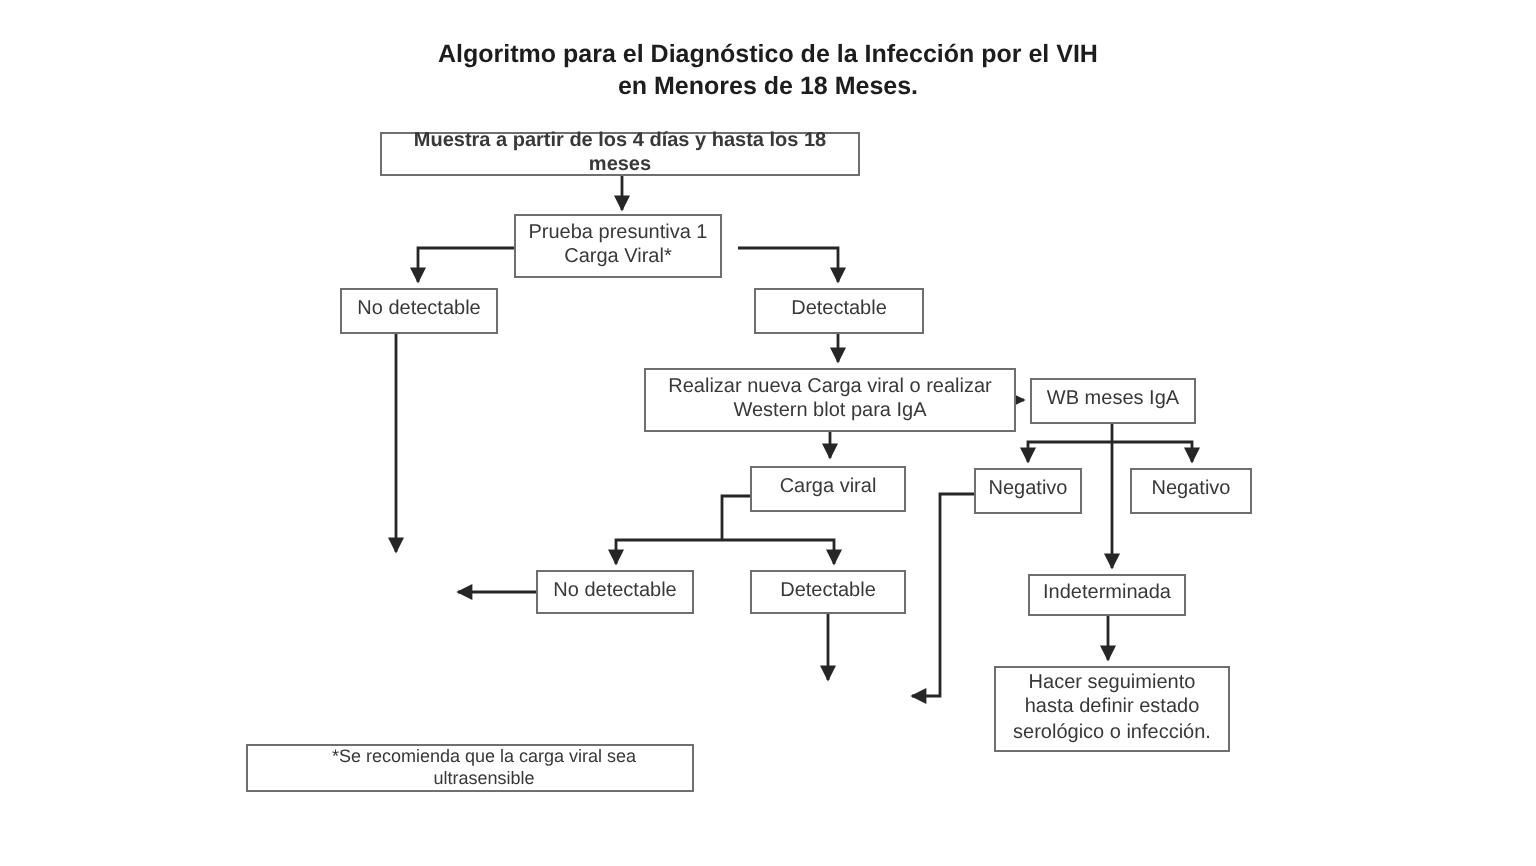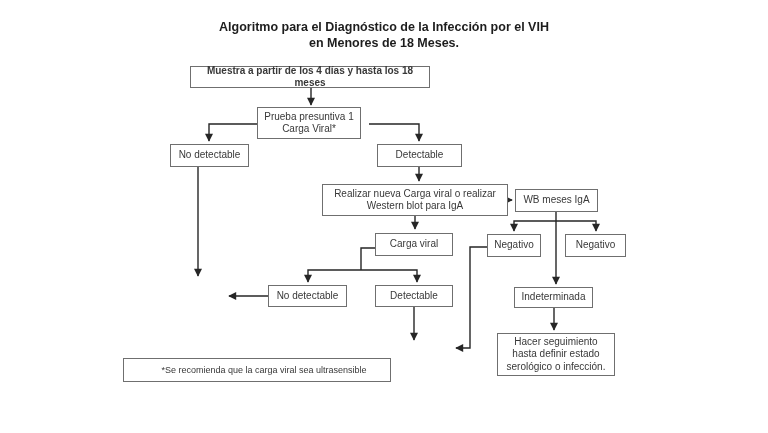--- a/index.html
+++ b/index.html
@@ -123,16 +123,16 @@
 
   <div class="box" style="left:375px; top:285px; width:78px; height:22px;">Detectable</div>
 
   <div class="box" style="left:514px; top:287px; width:79px; height:21px;">Indeterminada</div>
 
 
   <div class="box" style="left:497px; top:333px; width:118px; height:43px;">Hacer seguimiento
 hasta definir estado
 serológico o infección.</div>
 
-  <div class="box footnote" style="left:123px; top:358px; width:268px; height:24px;padding-left:16px;">*Se recomienda que la carga viral sea ultrasensible</div>
+  <div class="box footnote" style="left:123px; top:372px; width:224px; height:24px;padding-left:16px;">*Se recomienda que la carga viral sea ultrasensible</div>
 
 
 </div>
 
 </body></html>

